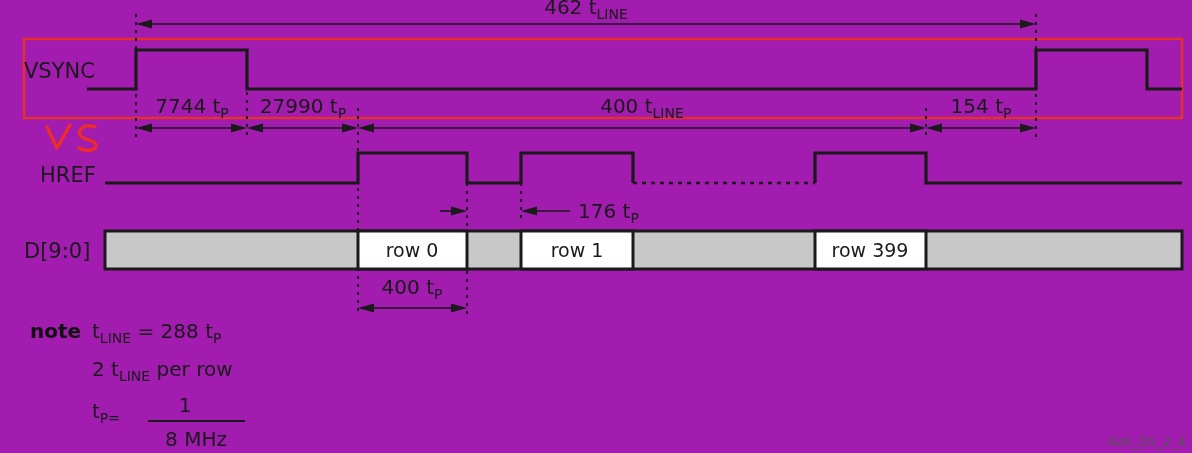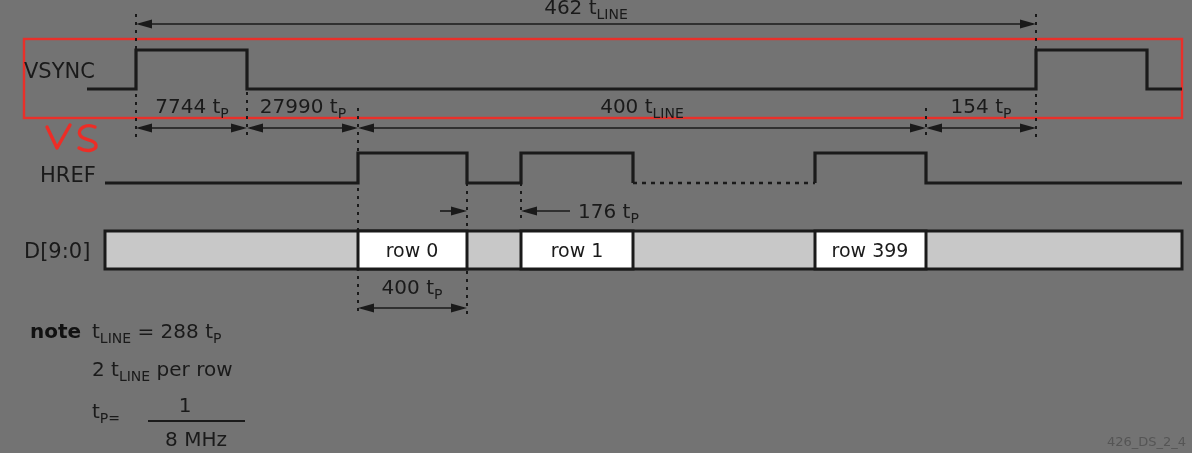--- a/index.html
+++ b/index.html
@@ -7,21 +7,21 @@
     padding: 0;
     background: #ffffff;
   }
   body {
     font-family: "DejaVu Sans", "Liberation Sans", sans-serif;
   }
   #diagram-root {
     position: relative;
     width: 1192px;
     height: 453px;
-    background: #737373;
+    background: #a21caf;
     overflow: hidden;
   }
   svg#timing-svg {
     position: absolute;
     left: 0;
     top: 0;
     width: 1192px;
     height: 453px;
   }
   .sig-label {

